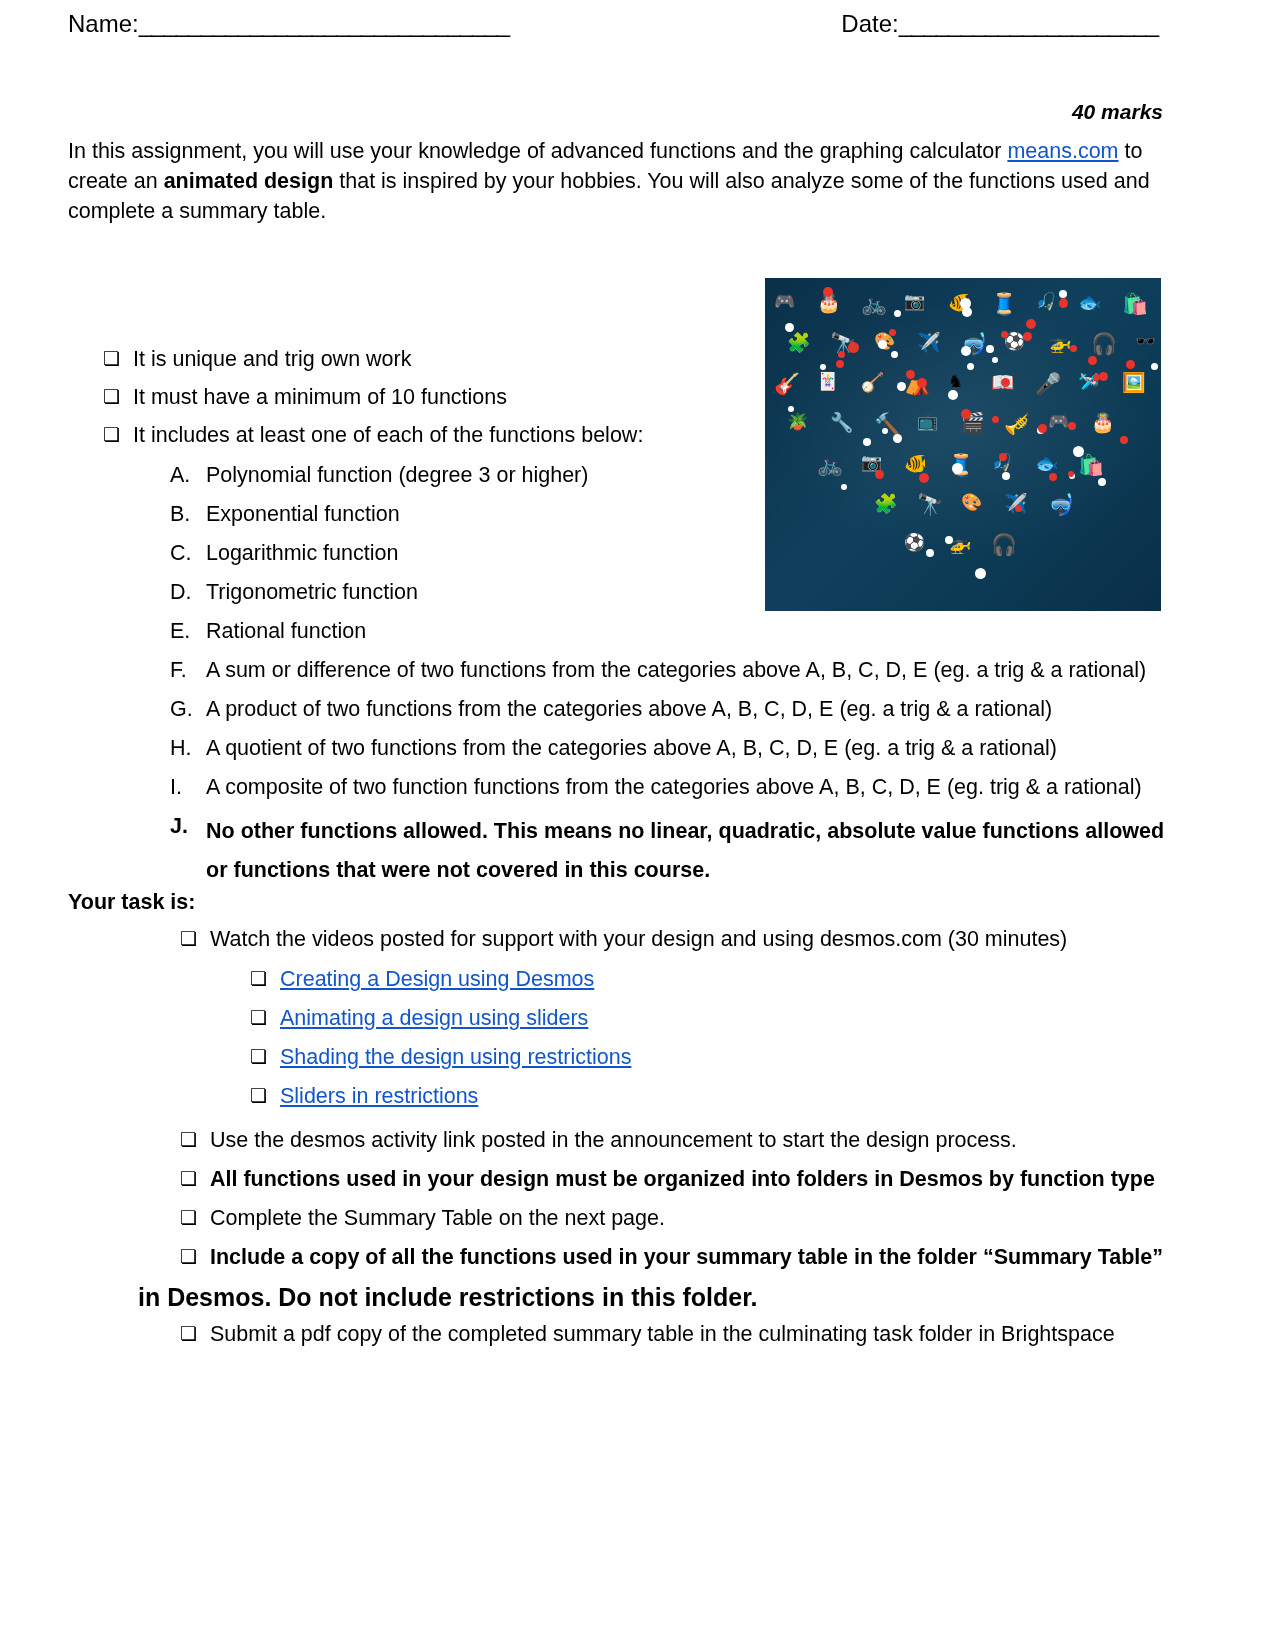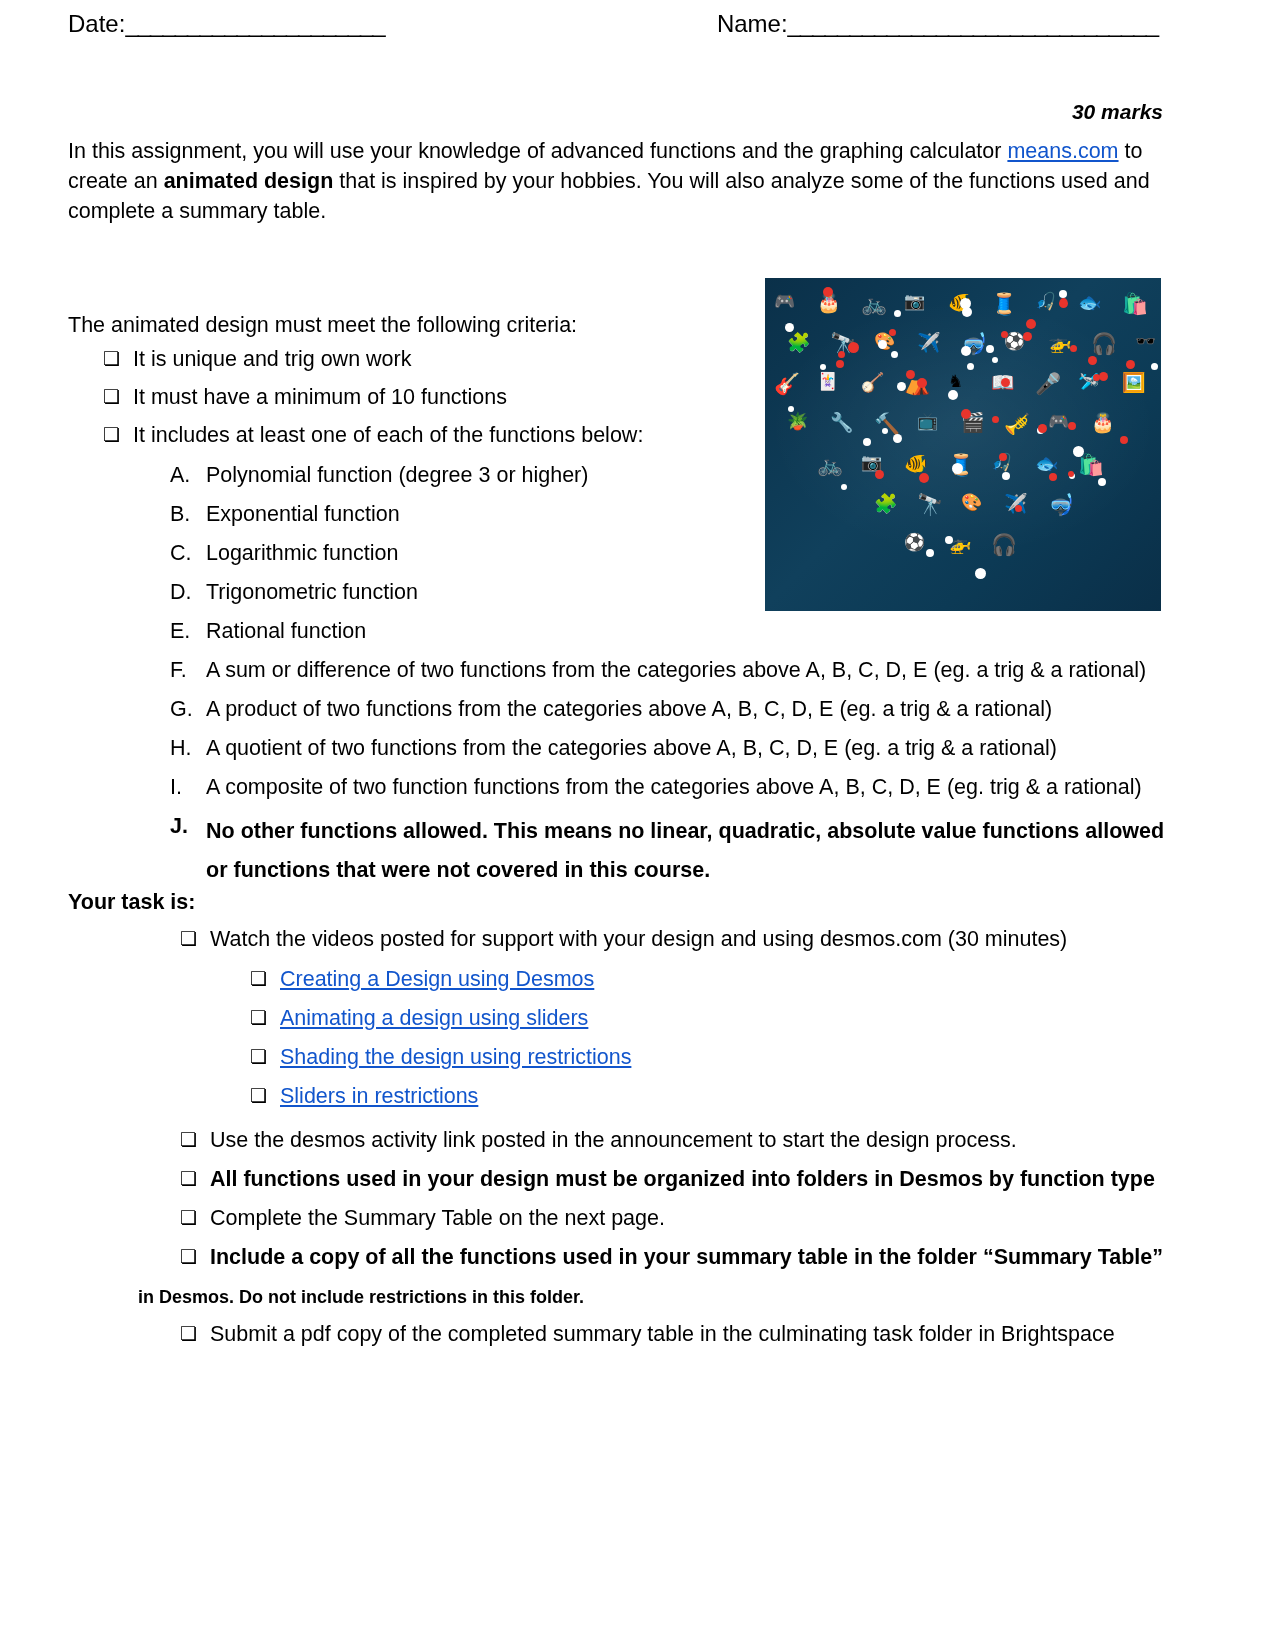--- a/index.html
+++ b/index.html
@@ -122,21 +122,21 @@
   #video-list .li-text a { color: #1155cc; }
 
   #task-list-2 { top: 1126px; left: 180px; width: 1010px; }
   #task-list-2 .li { margin-bottom: 11px; }
   #task-list-2 .li.bold .li-text { font-weight: bold; }
 
   .wrap-bold {
     position: absolute;
     left: 138px;
     top: 1283px;
-    font-size: 18px;
+    font-size: 25px;
     font-weight: bold;
     line-height: 28px;
   }
 
   #final-item {
     position: absolute;
     top: 1320px;
     left: 180px;
     width: 1010px;
   }
@@ -169,33 +169,32 @@
     filter: saturate(1.15);
   }
 </style>
 </head>
 <body>
 
 <div class="page">
 
   <div class="header-row">
     <div class="field">
+      <span>Name:</span><span class="rule">______________________________</span>
+    </div>
+    <div class="field">
       <span>Date:</span><span class="rule">_____________________</span>
     </div>
-    <div class="field">
-      <span>Name:</span><span class="rule">______________________________</span>
-    </div>
   </div>
 
-  <div class="marks">30 marks</div>
+  <div class="marks">40 marks</div>
 
   <div class="body-text" id="intro"><span>In this assignment, you will use your knowledge of advanced functions and the graphing calculator </span><a class="link" href="#">means.com</a><span> to create an </span><span class="b">animated design</span><span> that is inspired by your hobbies. You will also analyze some of the functions used and complete a summary table.</span></div>
 
 
-  <div class="body-text" id="criteria-lead">The animated design must meet the following criteria:</div>
 
   <ul class="list" id="criteria-list">
     <li class="li">
       <span class="bullet">❏</span>
       <span class="li-text">It is unique and trig own work</span>
     </li>
     <li class="li">
       <span class="bullet">❏</span>
       <span class="li-text">It must have a minimum of 10 functions</span>
     </li>

